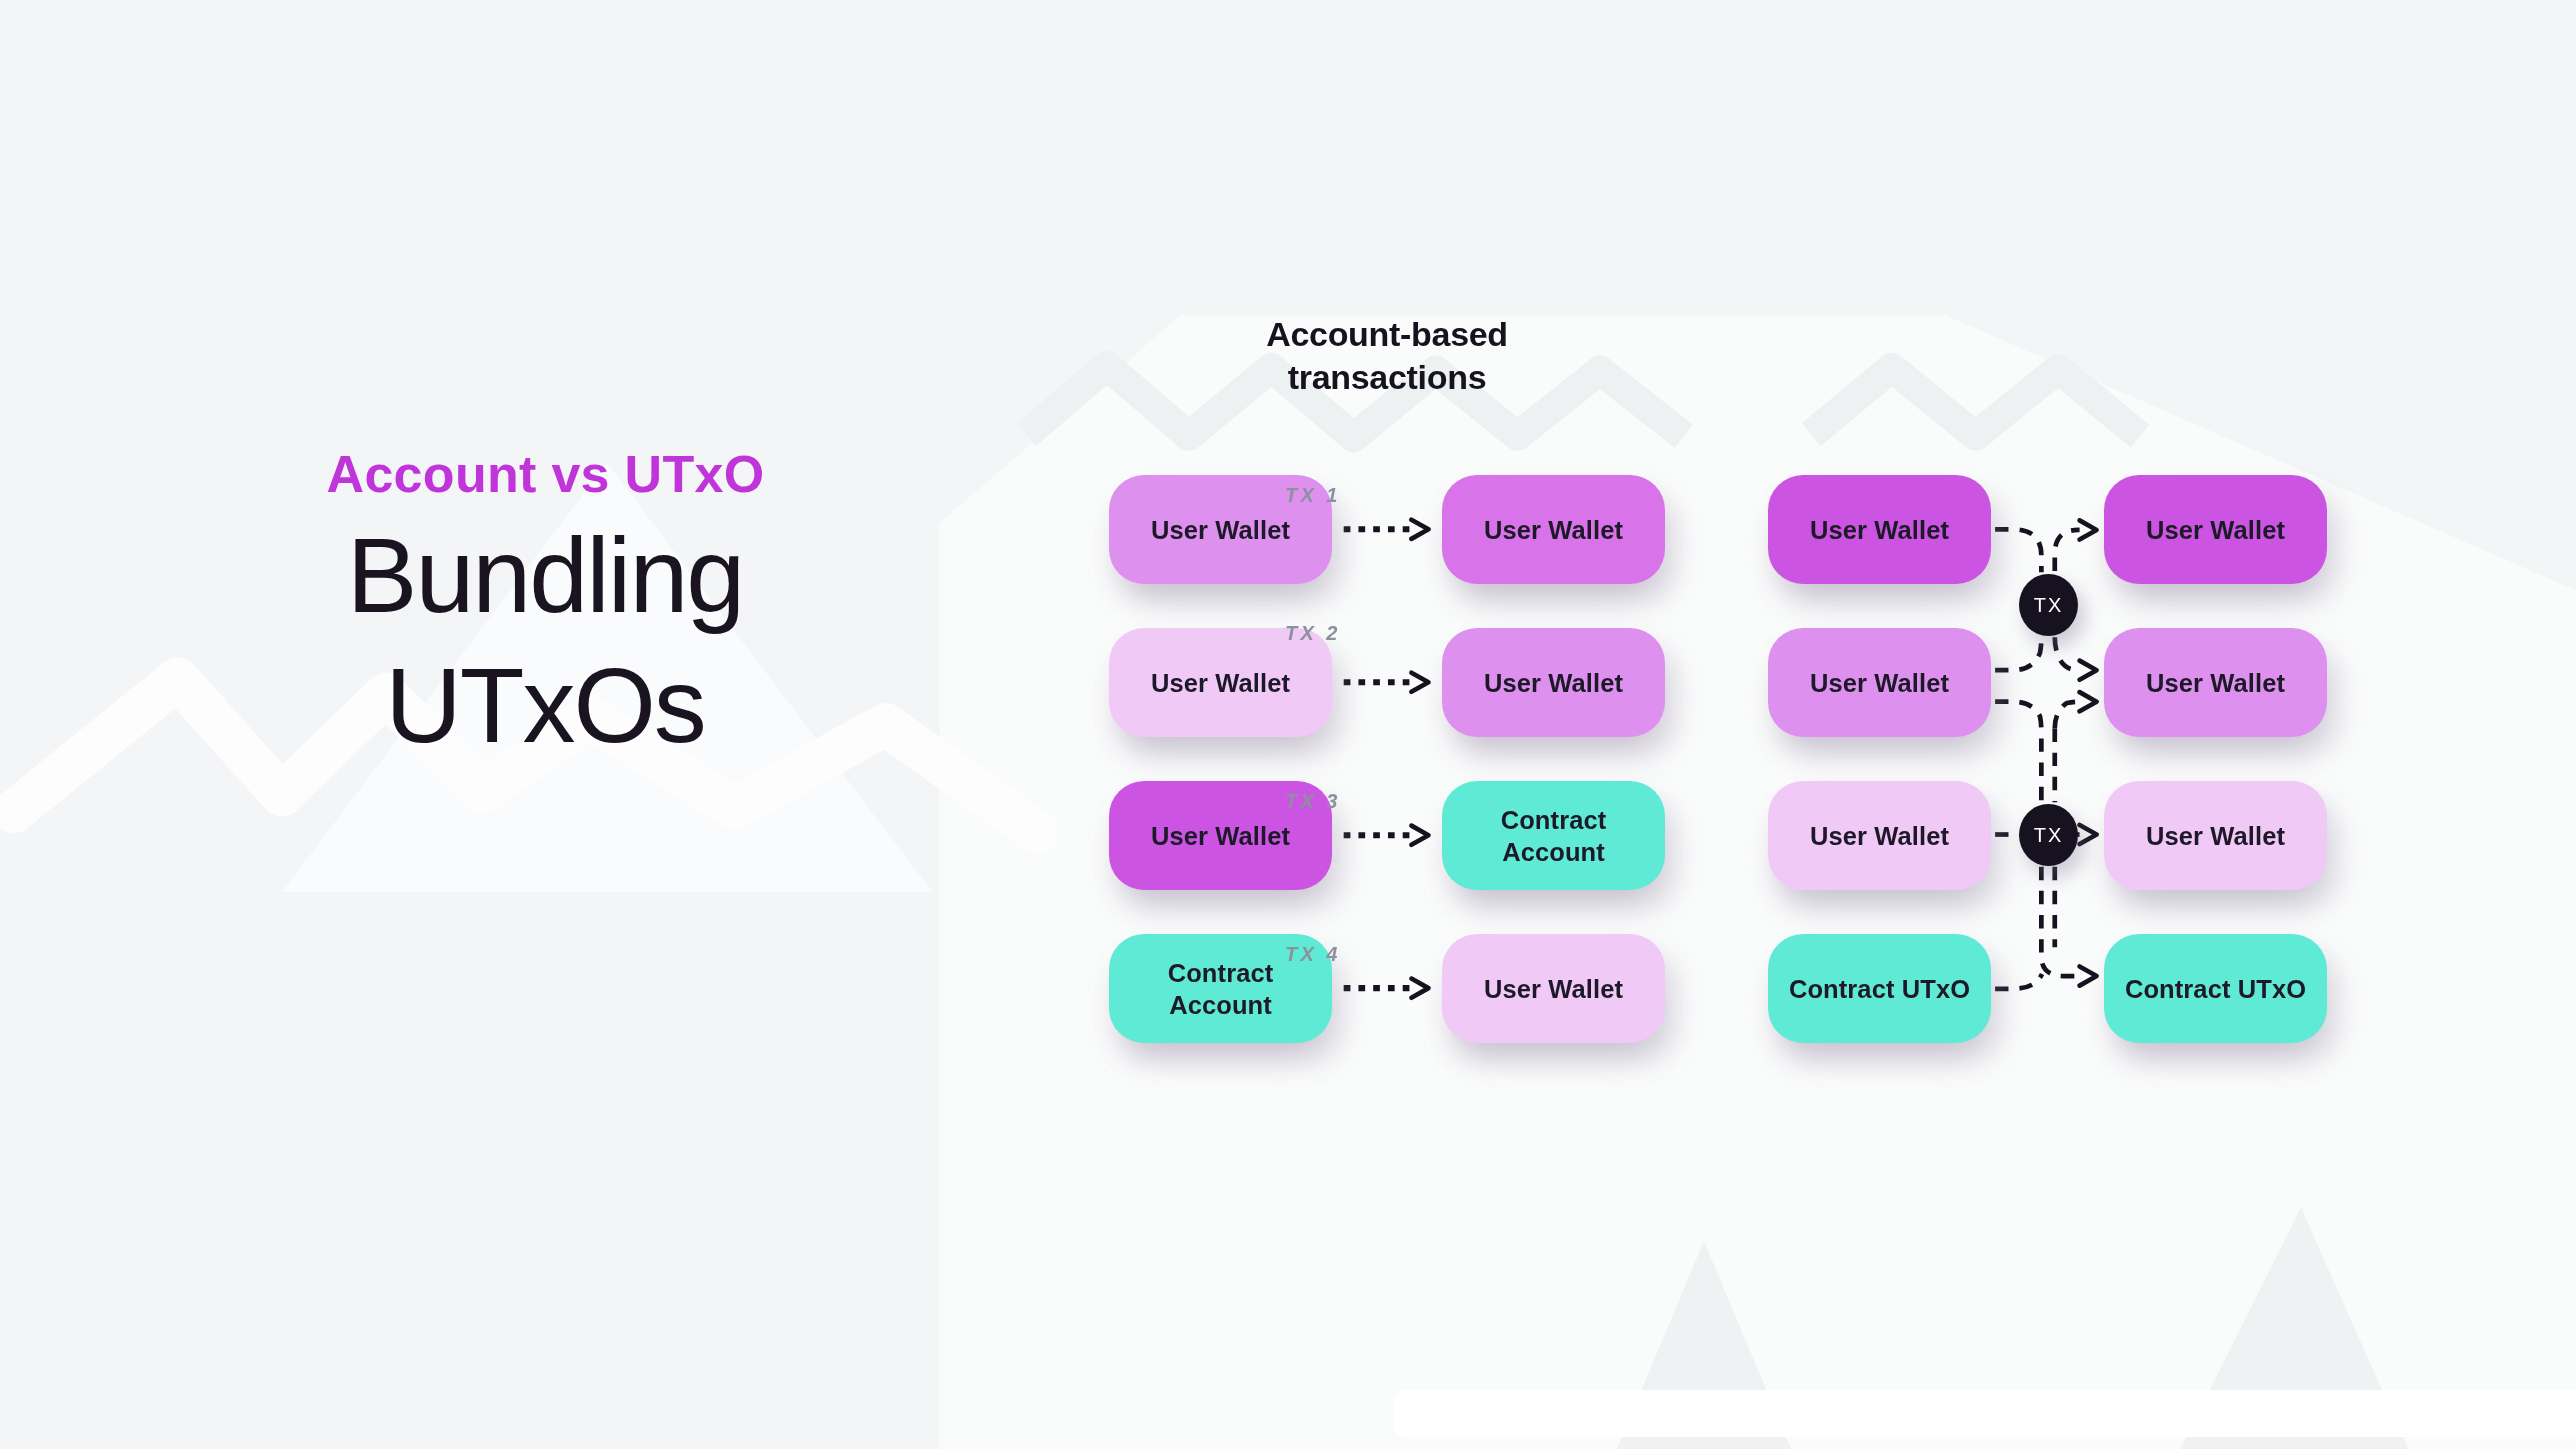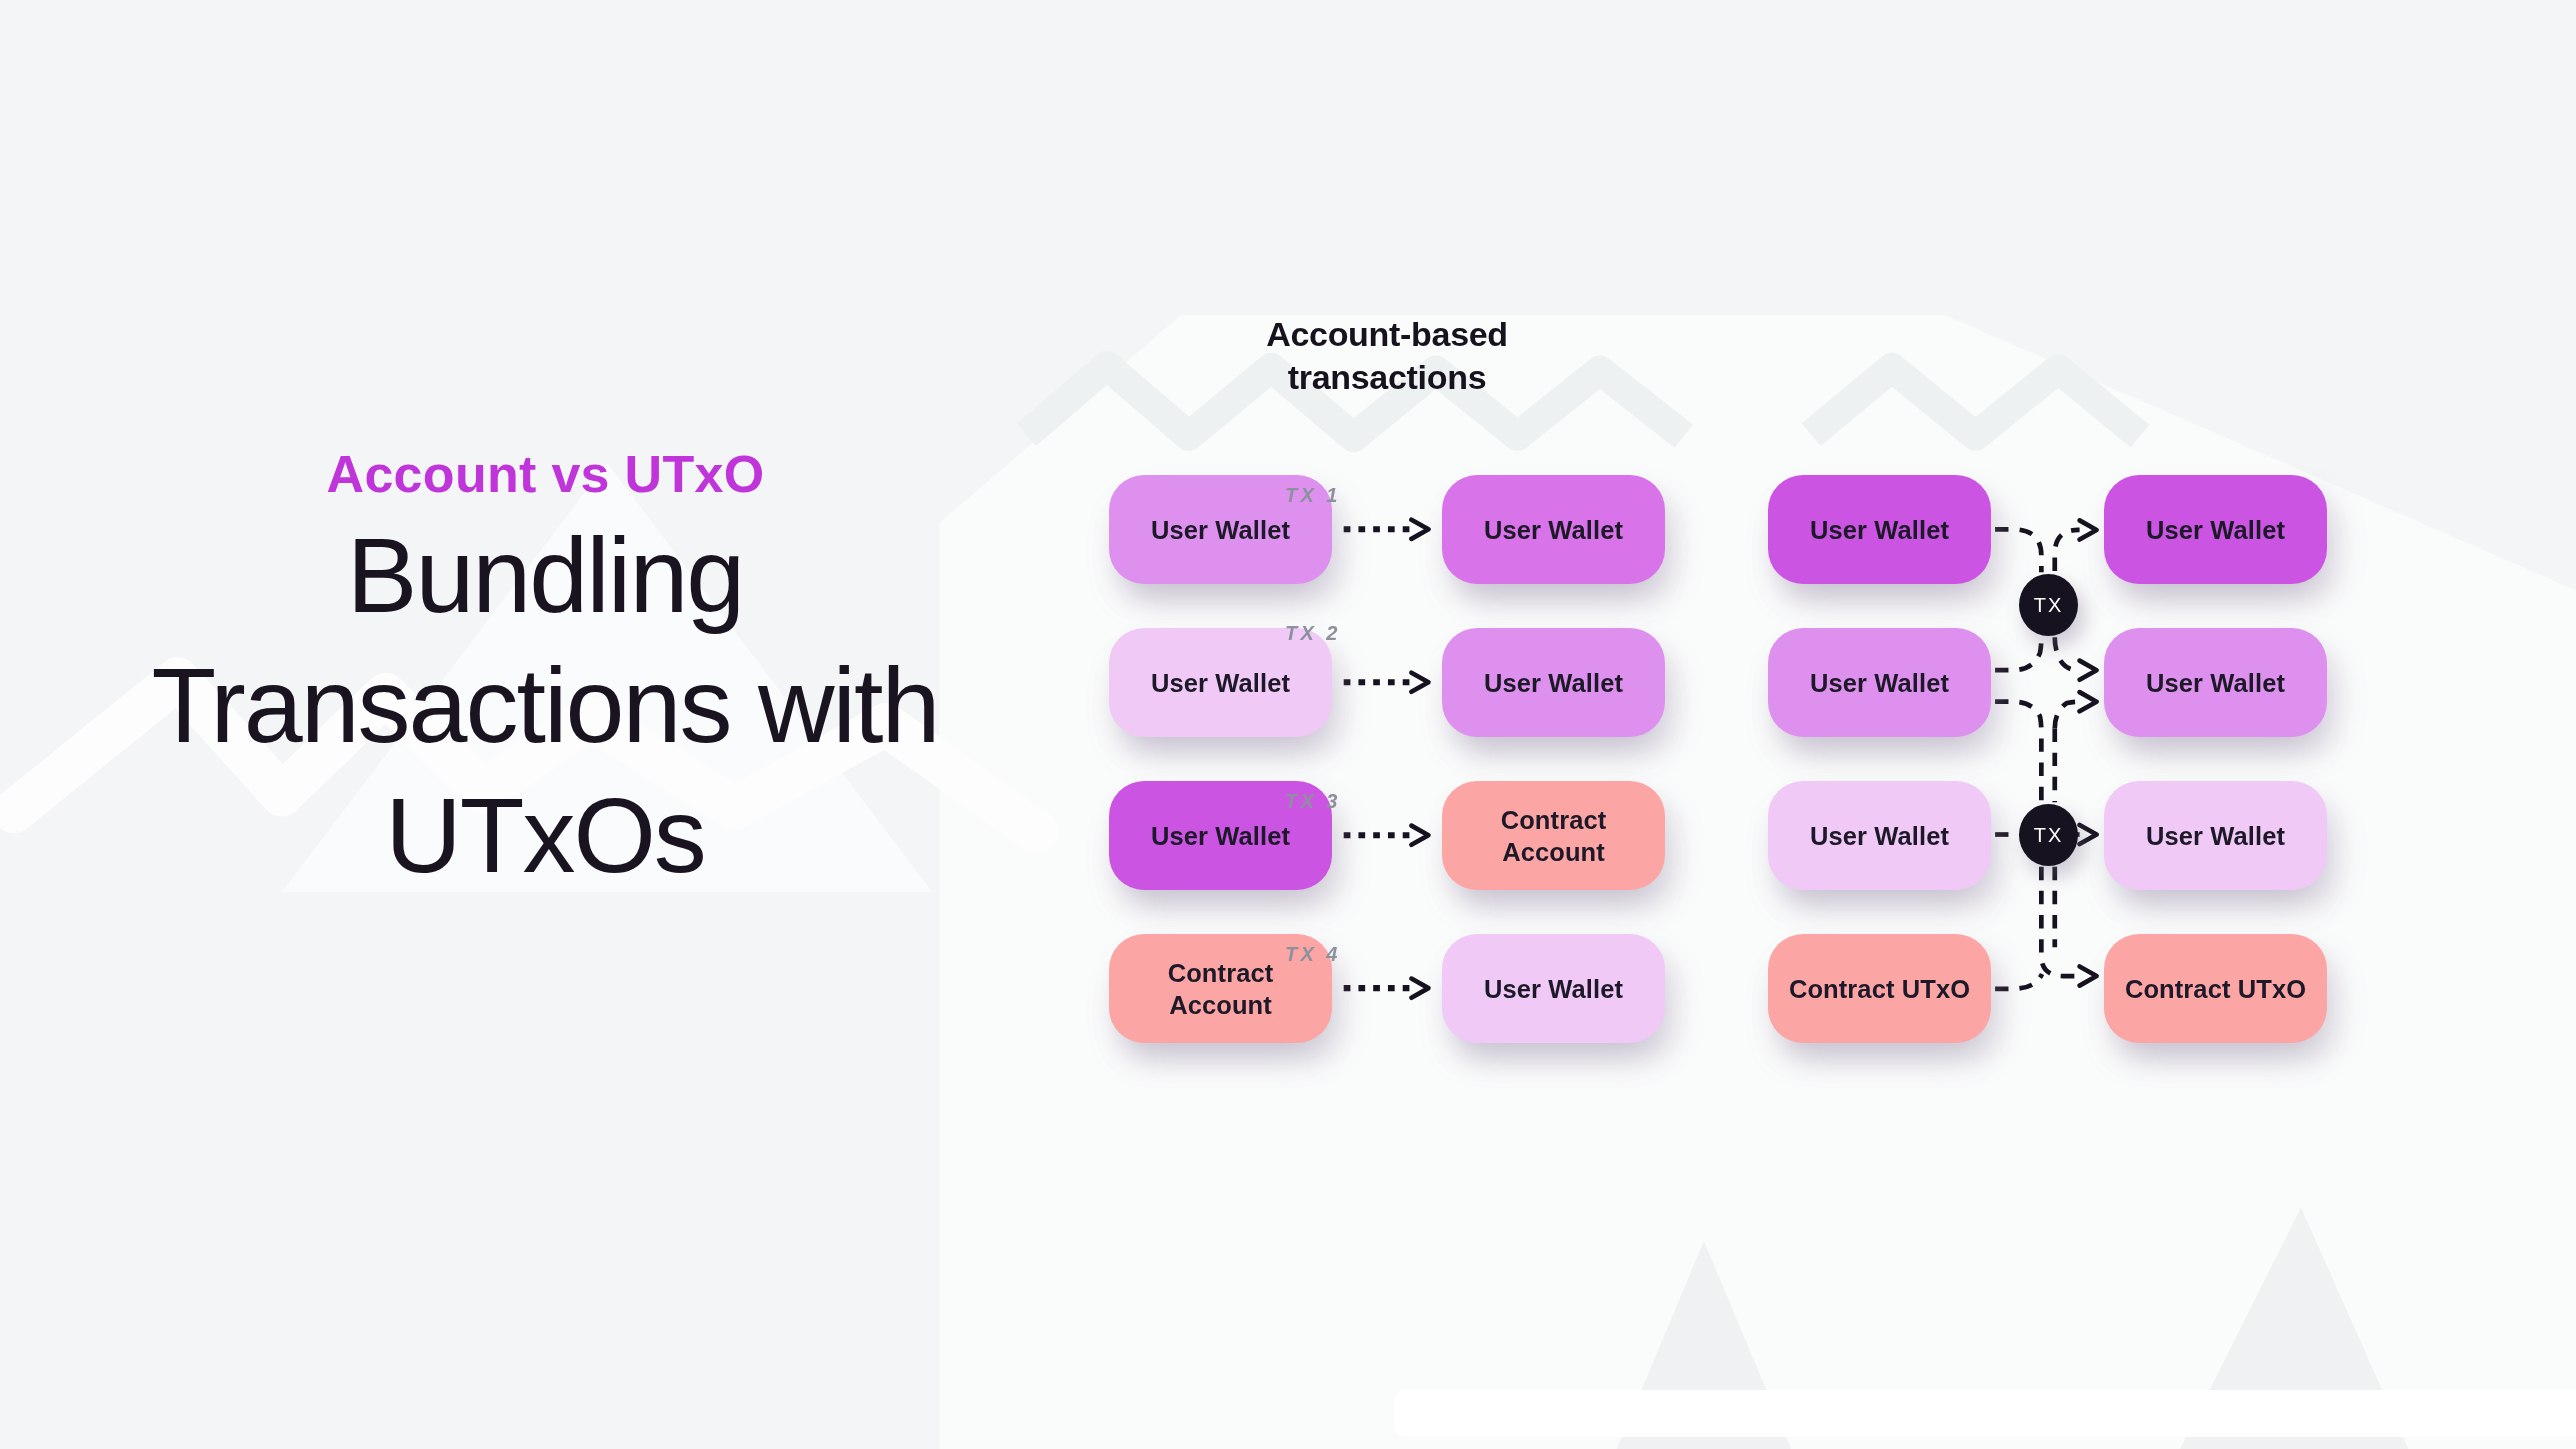--- a/index.html
+++ b/index.html
@@ -31,21 +31,21 @@
 
   
   .box{position:absolute;width:223px;height:109px;border-radius:35px;box-sizing:border-box;
        display:flex;align-items:center;justify-content:center;text-align:center;padding:0 10px;
        font-weight:700;font-size:25.5px;line-height:32px;color:#1d1929;letter-spacing:0.1px;z-index:4;
        box-shadow:12px 17.4px 27px rgba(150,138,166,.26), 0 23px 34px -14.8px rgba(150,138,166,.38);}
   [data-tone="light"]  {background:#f0c9f6;}
   [data-tone="medium"] {background:#de90ee;}
   [data-tone="strong"] {background:#d873e9;}
   [data-tone="vivid"]  {background:#cb55e2;}
-  [data-tone="yellow"] {background:#fca5a5;}
+  [data-tone="yellow"] {background:#5eead4;}
 
   
   .acc-l{left:1109px;} .acc-r{left:1442px;}
   .eut-l{left:1768px;} .eut-r{left:2104px;}
   .row1{top:475px;} .row2{top:628px;} .row3{top:781px;} .row4{top:934px;}
 
   
   .tx-label{position:absolute;left:1285px;width:201px;text-align:left;
             font-weight:700;font-size:20px;color:#8c919d;letter-spacing:3.4px;z-index:4;font-style:italic;}
   #txl1{top:484px;} #txl2{top:622px;} #txl3{top:790px;} #txl4{top:943px;}
@@ -71,21 +71,20 @@
     <path d="M2700 648 L2820 548 L2945 650 L3068 550 L3190 650" stroke="#eef1f2" stroke-width="44" fill="none" stroke-linejoin="round"></path>
     <polygon points="2410,2160 2540,1850 2670,2160" fill="#eff1f2"></polygon>
     <polygon points="3250,2160 3430,1800 3590,2160" fill="#eff1f2"></polygon>
   </svg>
 
   <div class="bottom-band"></div>
 
   <div class="eyebrow">Account vs UTxO</div>
   <div class="heading">
     <div>Bundling</div>
-    <div>Transactions with</div>
     <div>UTxOs</div>
   </div>
 
   <div class="col-header" id="account-header">
     <div>Account-based</div>
     <div>transactions</div>
   </div>
 
   <svg id="wires" width="2576" height="1449" viewBox="0 0 3840 2160">
     <defs>

